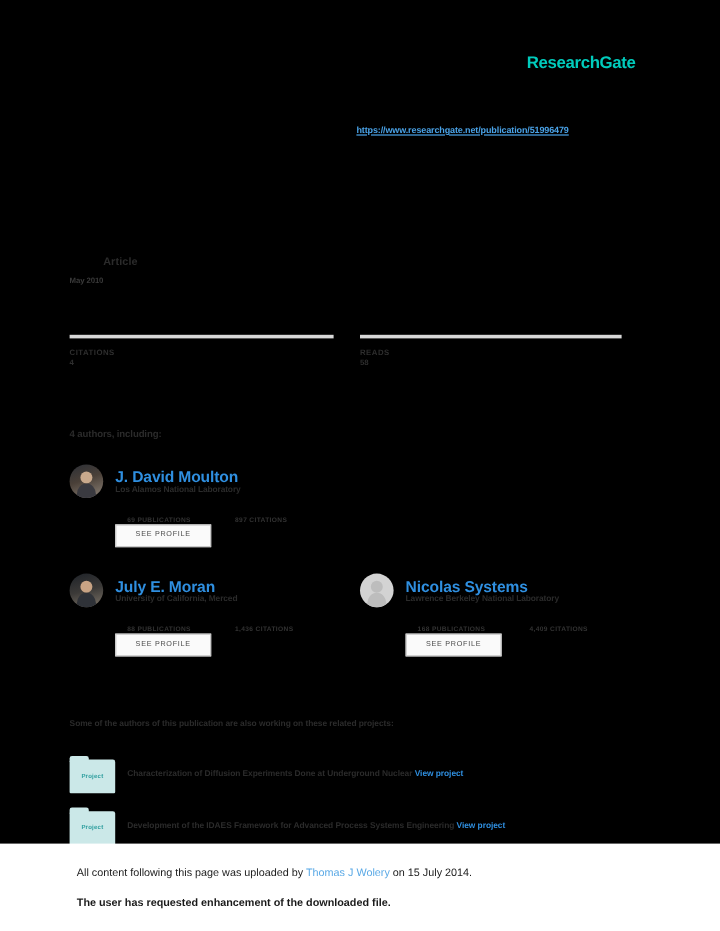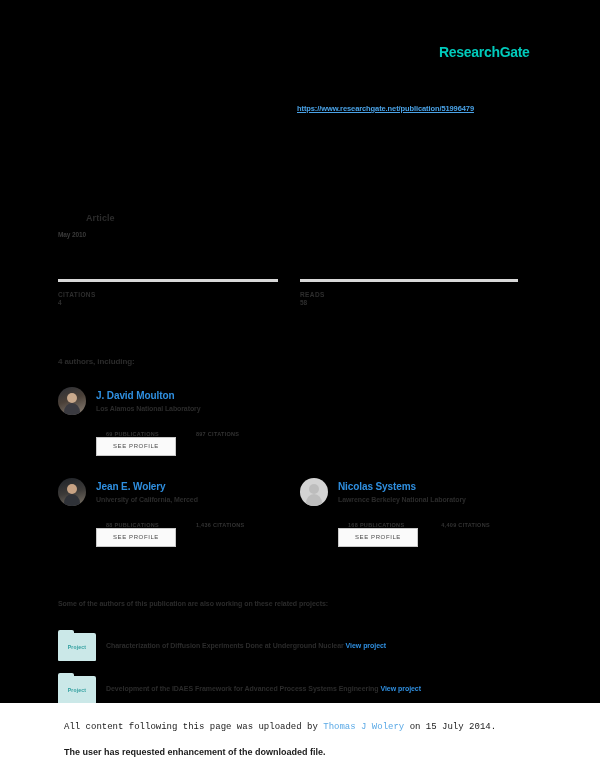--- a/index.html
+++ b/index.html
@@ -63,21 +63,21 @@
   .author .av .face{
     position:absolute;left:50%;top:58%;transform:translateX(-50%);
     width:16px;height:18px;border-radius:50% 50% 42% 42%;
   }
   .author .av .head{
     position:absolute;left:50%;top:20%;transform:translateX(-50%);
     width:10px;height:10px;border-radius:50%;
   }
   .author .name{
     position:absolute;left:38px;top:5px;
-    font-size:10px;font-weight:700;color:#2f8fe0;white-space:nowrap;
+    font-size:13px;font-weight:700;color:#2f8fe0;white-space:nowrap;
     letter-spacing:-.1px;
   }
   .author .aff{
     position:absolute;left:38px;top:20px;
     font-size:7px;font-weight:700;color:#2b2b2b;white-space:nowrap;
     letter-spacing:-.1px;
   }
   .author .metrics{position:absolute;left:48px;top:37px;white-space:nowrap;}
   .author .metrics span{
     font-size:5.5px;font-weight:700;color:#333;letter-spacing:.3px;
@@ -120,21 +120,21 @@
   #project-0{top:633px;}
   #project-1{top:676px;}
 
   
   #footer{
     position:absolute;left:0;right:0;bottom:0;height:73px;
     background:#ffffff;
   }
   #footer .l1{
     position:absolute;left:64px;top:19px;
-    font-size:9px;color:#1a1a1a;white-space:nowrap;font-family:Liberation Mono, monospace;
+    font-size:9px;color:#1a1a1a;white-space:nowrap;
   }
   #footer .l1 .up{color:#5aa9e6;}
   #footer .l2{
     position:absolute;left:64px;top:44px;
     font-size:9px;color:#1a1a1a;white-space:nowrap;font-weight:bold;
   }
 </style>
 </head>
 <body>
 
@@ -173,21 +173,21 @@
     </div>
     <div class="btn">SEE PROFILE</div>
   </div>
 
 
   <div class="author" id="author-2">
     <div class="av" style="background:linear-gradient(165deg,#1e2228 0%,#3c3a38 50%,#7d7468 100%);">
       <div class="head" style="background:#c8a384;"></div>
       <div class="face" style="background:#2f3238;"></div>
     </div>
-    <div class="name">Jean E. Wolery</div>
+    <div class="name">July E. Moran</div>
     <div class="aff">University of California, Merced</div>
     <div class="metrics">
       <span>88 PUBLICATIONS</span>
       <span class="gap"></span>
       <span>1,436 CITATIONS</span>
     </div>
     <div class="btn">SEE PROFILE</div>
   </div>
 
   <div class="author" id="author-3">

